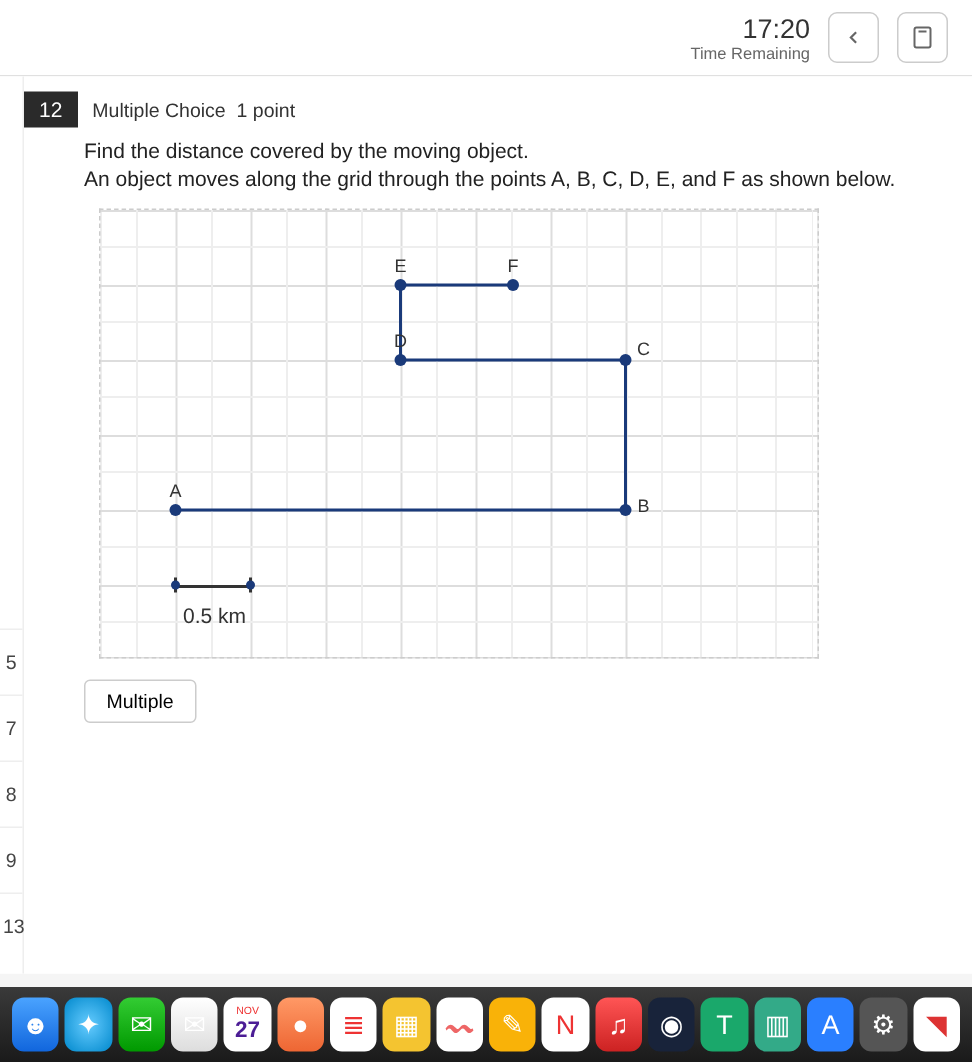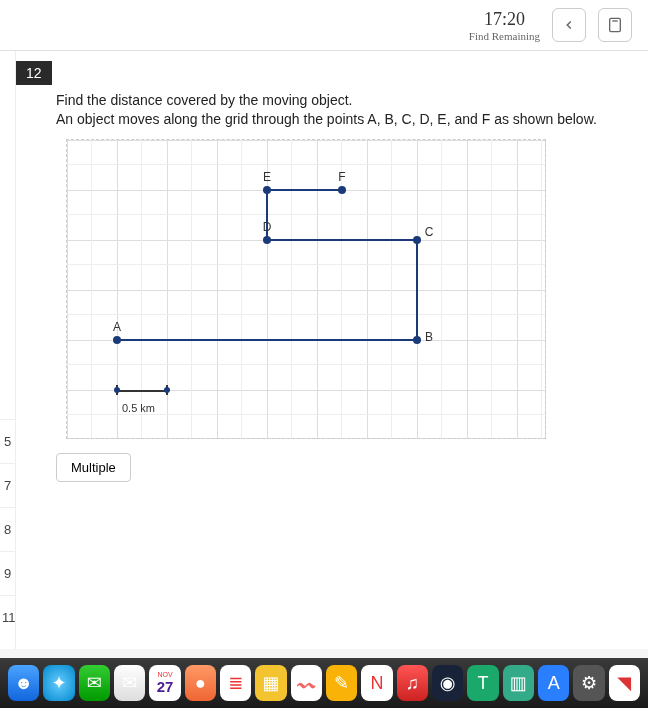--- a/index.html
+++ b/index.html
@@ -13,21 +13,21 @@
     }
     .header {
       display: flex;
       justify-content: flex-end;
       align-items: center;
       padding: 8px 16px;
       background: #fff;
       border-bottom: 1px solid #e0e0e0;
       gap: 12px;
     }
-    .time-block { text-align: center; font-family: Liberation Serif, serif; }
+    .time-block { text-align: right; }
     .time { font-size: 18px; font-weight: 500; color:#333; }
     .time-label { font-size: 11px; color: #666; }
     .hbtn {
       width: 34px; height: 34px;
       border: 1px solid #ccc; border-radius: 6px;
       background:#fff; display:flex; align-items:center; justify-content:center;
       cursor:pointer;
     }
     .main { display:flex; height: calc(100% - 110px); background:#fff; }
     .sidebar {
@@ -57,21 +57,21 @@
       position:absolute; inset:0;
       background:
         repeating-linear-gradient(to right, transparent 0, transparent 24px, #eee 24px, #eee 25px, transparent 25px, transparent 50px),
         repeating-linear-gradient(to bottom, transparent 0, transparent 24px, #eee 24px, #eee 25px, transparent 25px, transparent 50px);
     }
     .pt { position:absolute; width:8px; height:8px; background:#1a3a7a; border-radius:50%; transform:translate(-50%,-50%); z-index:3; }
     .lbl { position:absolute; font-size:12px; color:#333; z-index:4; transform:translate(-50%,-140%); }
     .seg { position:absolute; background:#1a3a7a; height:2px; z-index:2; transform-origin: left center; }
     .scale-bar { position:absolute; height:2px; background:#333; }
     .scale-tick { position:absolute; width:2px; height:10px; background:#333; }
-    .scale-lbl { position:absolute; font-size:11px; color:#333;text-align:center; }
+    .scale-lbl { position:absolute; font-size:14px; color:#333;text-align:center; }
     .options { margin-left:50px; margin-top:18px; }
     .opt { display:flex; align-items:center; gap:12px; padding:6px 0; cursor:pointer; }
     .radio { width:16px; height:16px; border:2px solid #bbb; border-radius:50%; }
     .opt-lbl { font-size:14px; color:#222; }
     .prev-btn { margin-left:40px; margin-top:14px; border:1px solid #ccc; background:#fff; padding:6px 14px; font-size:13px; border-radius:4px; cursor:pointer; }
     .dock {
       position:absolute; bottom:0; left:0; right:0;
       height:50px; background:linear-gradient(#3a3a3a,#1a1a1a);
       display:flex; align-items:center; justify-content:center; gap:4px;
       padding:4px 8px;
@@ -79,21 +79,21 @@
     .dock-icon { width:36px; height:36px; border-radius:8px; display:flex; align-items:center; justify-content:center; font-size:18px; color:#fff; }
     .cal-badge { background:#fff; color:#333; border-radius:8px; display:flex; flex-direction:column; align-items:center; font-size:8px; width:36px; height:36px; justify-content:center; }
     .cal-badge .d { font-size:15px; font-weight:bold; color:#4c1d95; }
   </style>
 </head>
 <body>
 
 <div class="header">
   <div class="time-block">
     <div class="time">17:20</div>
-    <div class="time-label">Find Remaining</div>
+    <div class="time-label">Time Remaining</div>
   </div>
   <div class="hbtn">
     <svg width="14" height="14" viewBox="0 0 24 24" fill="none" stroke="#666" stroke-width="2.5">
         <polyline points="15 18 9 12 15 6"></polyline>
       </svg>
   </div>
   <div class="hbtn">
     <svg width="16" height="16" viewBox="0 0 24 24" fill="none" stroke="#666" stroke-width="2">
         <rect x="4" y="2" width="16" height="20" rx="2"></rect>
         <line x1="8" y1="6" x2="16" y2="6"></line>
@@ -106,26 +106,29 @@
       </svg>
   </div>
 </div>
 
 <div class="main">
   <div class="sidebar">
     <div class="side-num">5</div>
     <div class="side-num">7</div>
     <div class="side-num">8</div>
     <div class="side-num">9</div>
-    <div class="side-num">11</div>
+    <div class="side-num">13</div>
   </div>
 
   <div class="content">
     <div class="qheader">
       <div class="qnum">12</div>
+      <div class="qtype">
+        <span>Multiple Choice</span>&nbsp;&nbsp;<span>1 point</span>
+      </div>
     </div>
     <div class="qtext">
       <div>Find the distance covered by the moving object.</div>
       <div>An object moves along the grid through the points A, B, C, D, E, and F as shown below.</div>
     </div>
 
     <div class="grid-area">
 
       <div class="seg" style="left:50px; top:199px; width:300px;"></div>
       <div class="seg" style="left:350px; top:100px; width:100px; transform:rotate(90deg);"></div>

